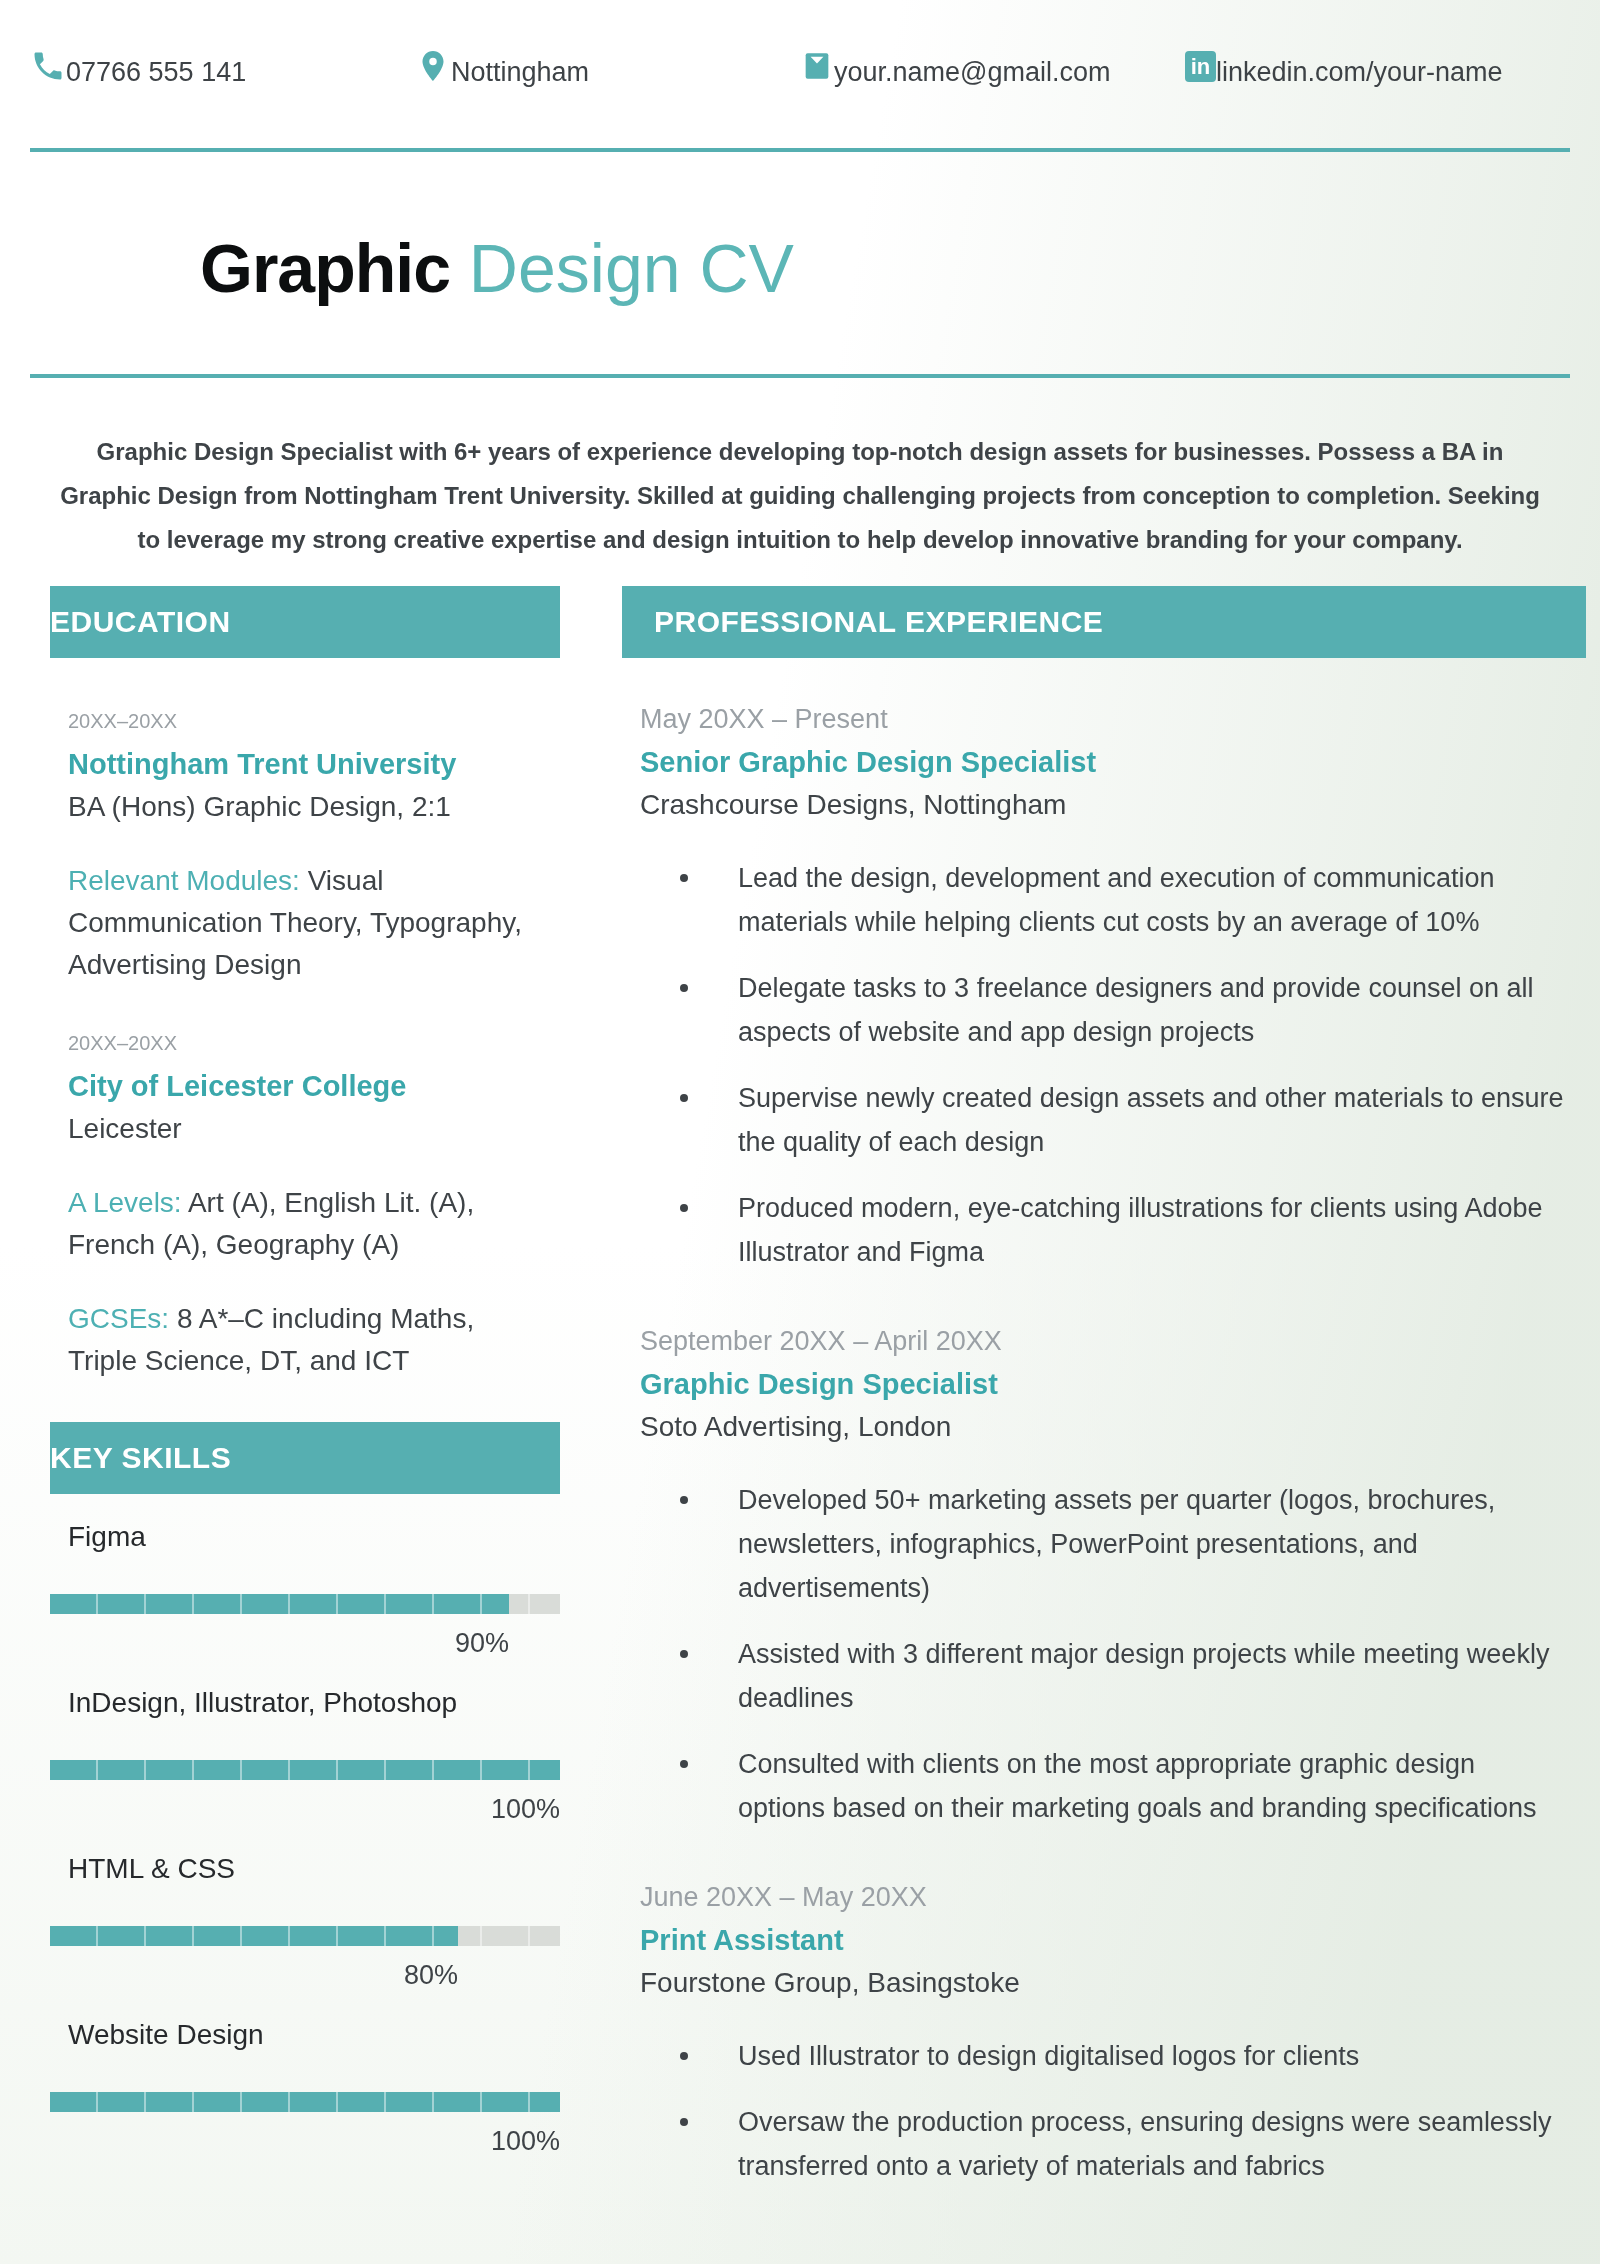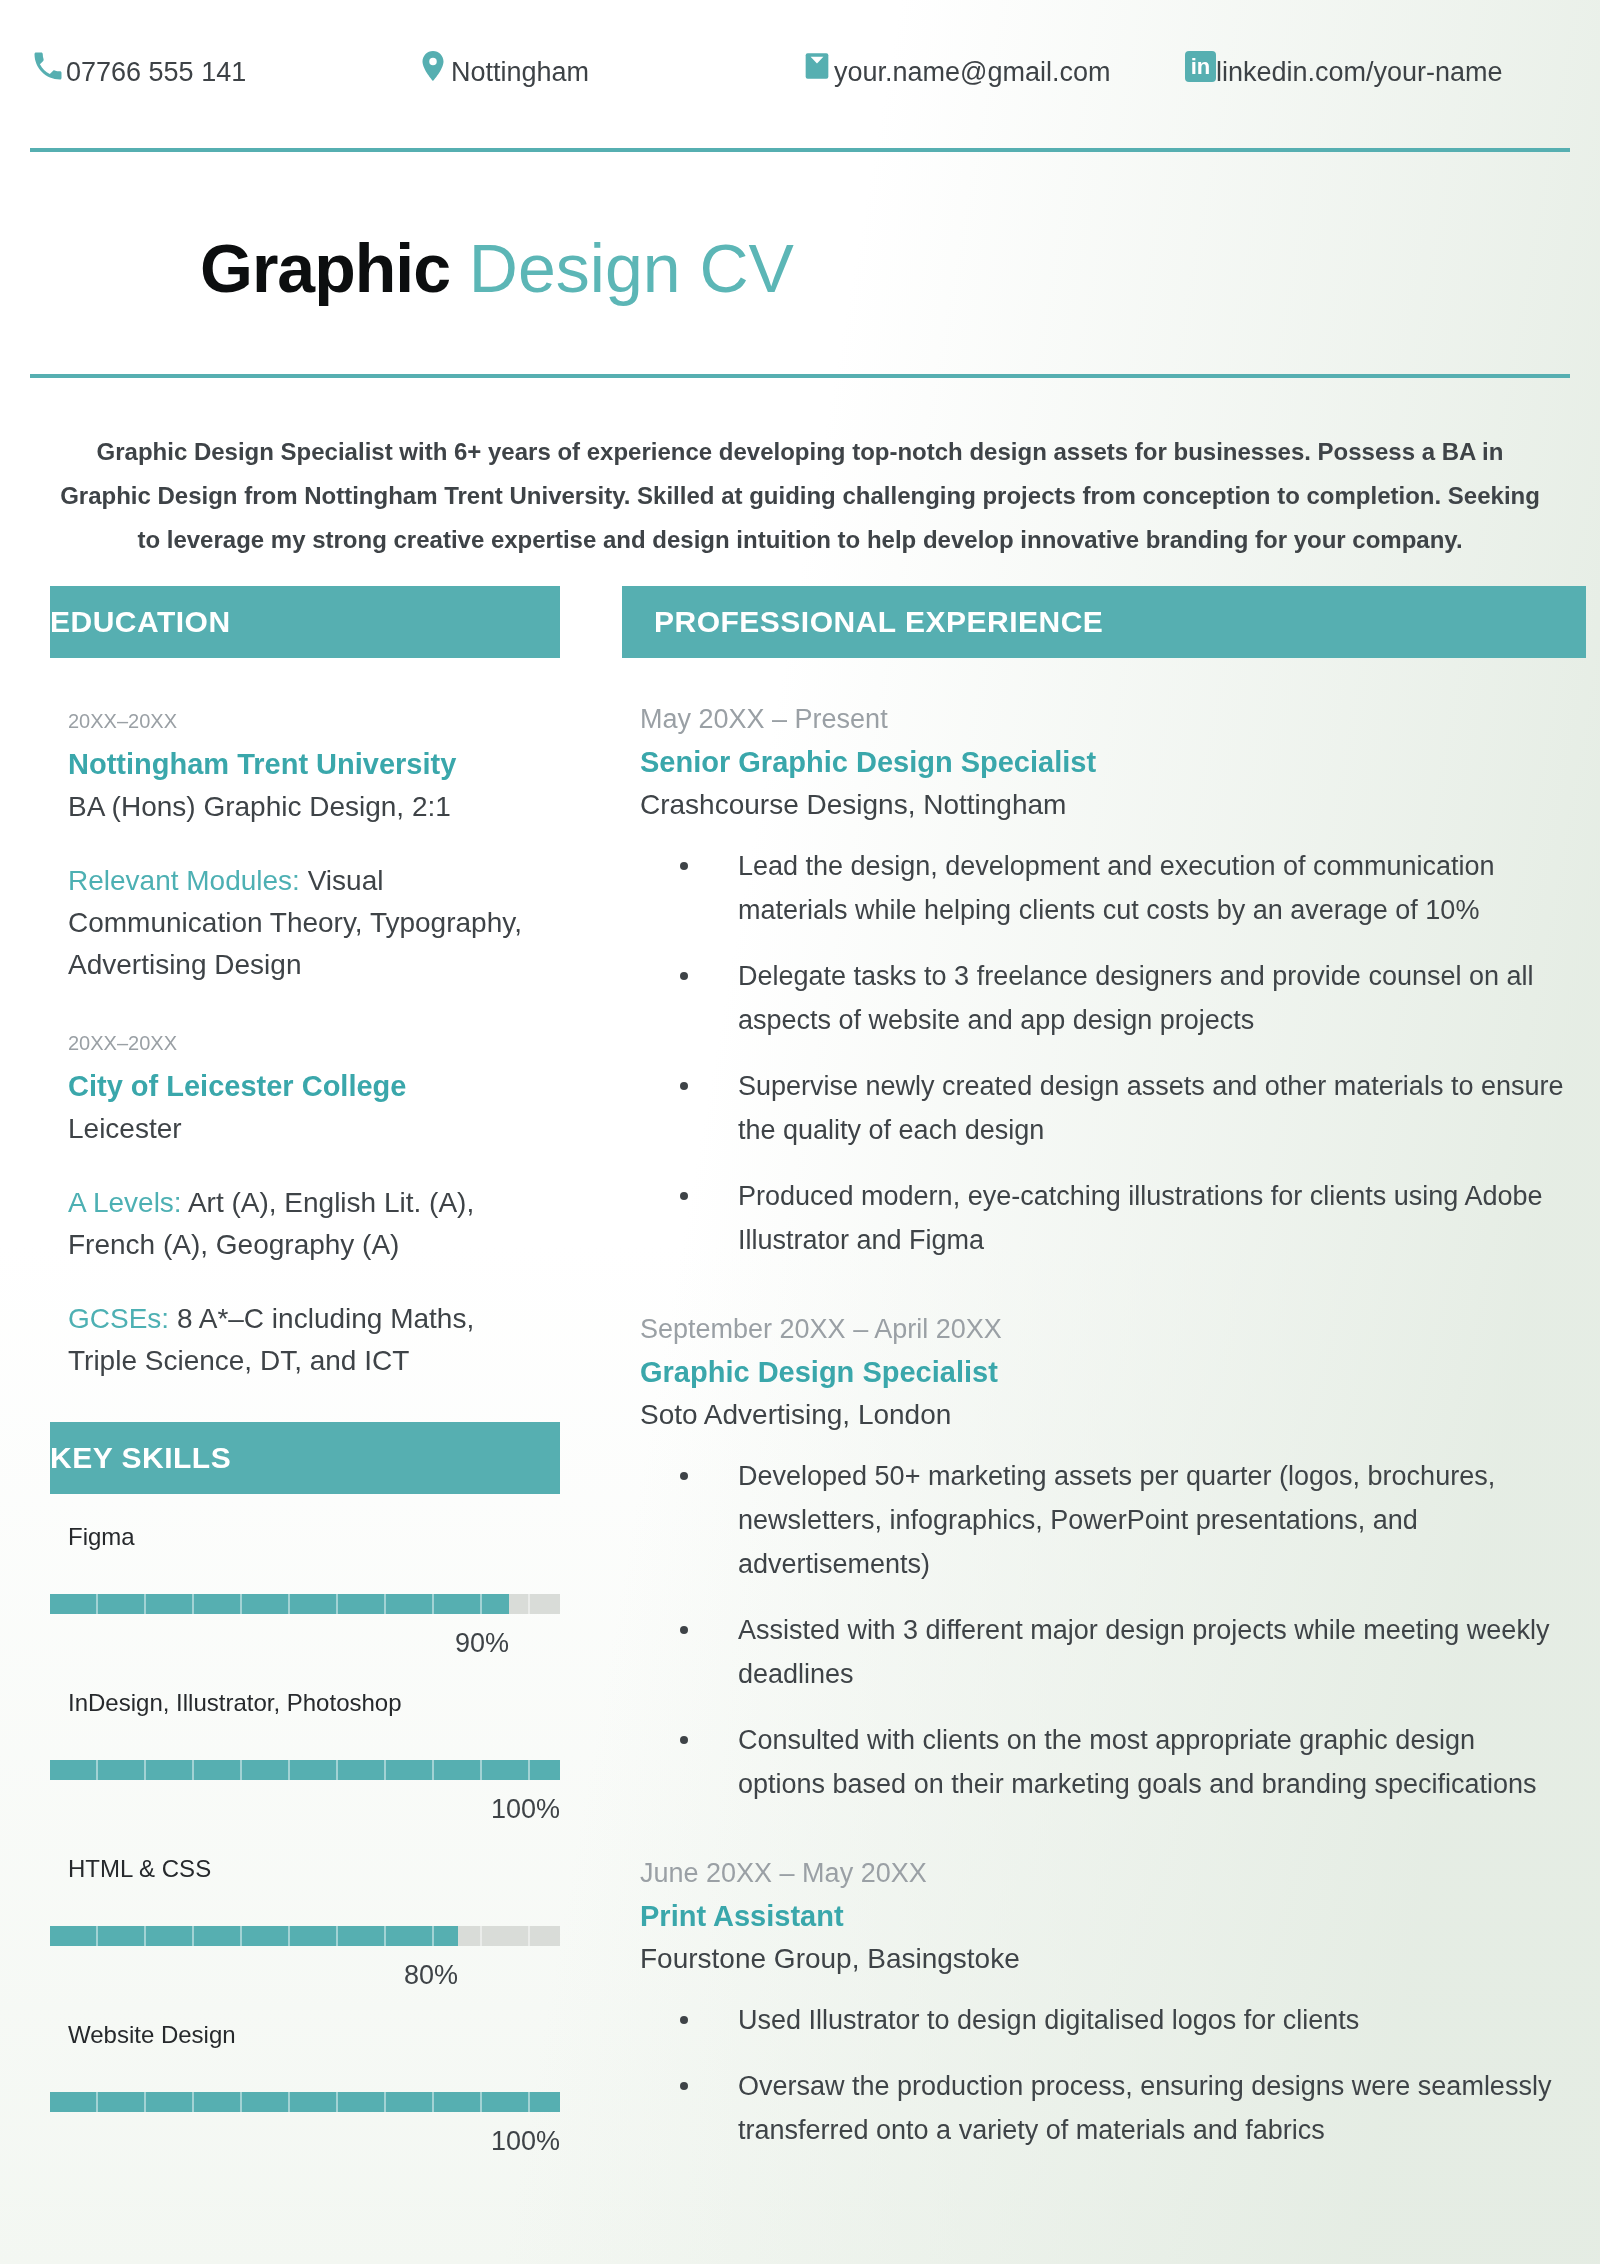--- a/index.html
+++ b/index.html
@@ -58,37 +58,37 @@
   .edu-entry{margin-top:42px;}
   .date{font-size:20px;line-height:42px;color:var(--muted);}
   .school{font-size:29px;line-height:44px;font-weight:700;color:var(--accent-text);}
   .detail{font-size:28px;line-height:42px;color:var(--text);}
   .edu-labeled{margin-top:32px;font-size:28px;line-height:42px;color:var(--text);max-width:480px;}
   .inline-label{color:var(--accent-inline);}
   .gap-lg{margin-top:36px;}
   
   .skills-bar-header{margin-top:40px;}
   .skill{margin-left:0;}
-  .skill-name{margin:26px 0 0 18px;font-size:24px;line-height:34px;color:#26292c;}
+  .skill-name{margin:26px 0 0 18px;font-size:28px;line-height:34px;color:#26292c;}
   .skill-track{
     margin-top:40px;height:20px;background:var(--track);position:relative;overflow:hidden;
   }
   .skill-fill{height:100%;background:var(--accent);}
   .skill-track::after{
     content:"";position:absolute;inset:0;
     background:repeating-linear-gradient(to right,
       rgba(255,255,255,0) 0px, rgba(255,255,255,0) 46px,
       rgba(255,255,255,.45) 46px, rgba(255,255,255,.45) 48px);
   }
   .skill-pct{margin-top:12px;font-size:27px;line-height:34px;color:var(--text);text-align:right;}
   
   .job{margin-left:18px;margin-top:40px;}
   .job + .job{margin-top:46px;}
   .job .date{font-size:27px;}
-  .job-bullets{list-style:none;margin-top:18px;}
+  .job-bullets{list-style:none;margin-top:30px;}
   .job-bullets li{display:flex;margin:0 0 22px 40px;}
   .bullet-dot{flex:none;width:8px;height:8px;border-radius:50%;background:var(--text);margin-top:18px;}
   .bullet-text{margin-left:50px;font-size:27px;line-height:44px;color:var(--text);max-width:830px;}
 </style>
 </head>
 <body>
 
 <div class="page">
 
   <div class="contact">

